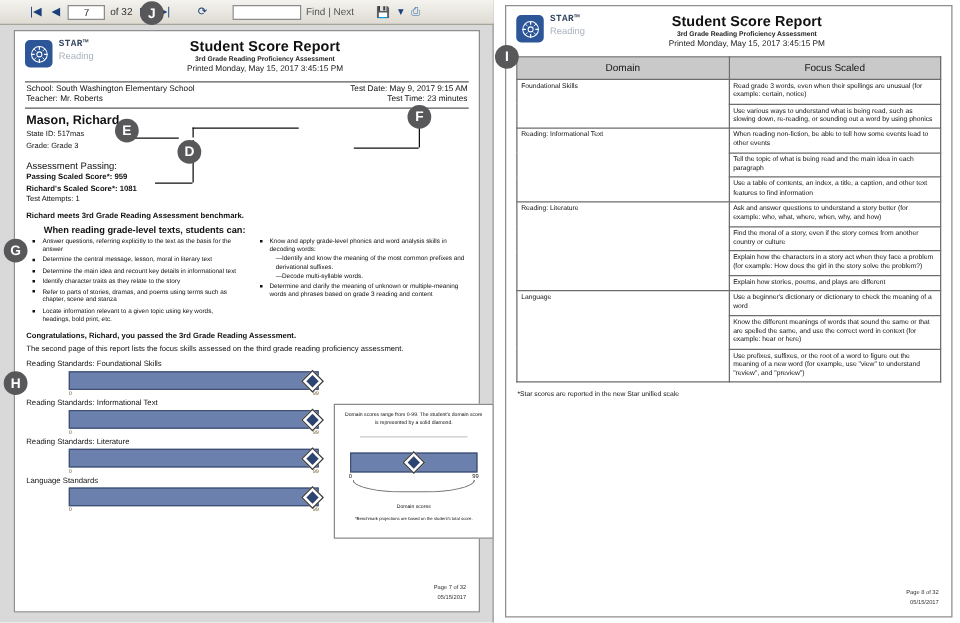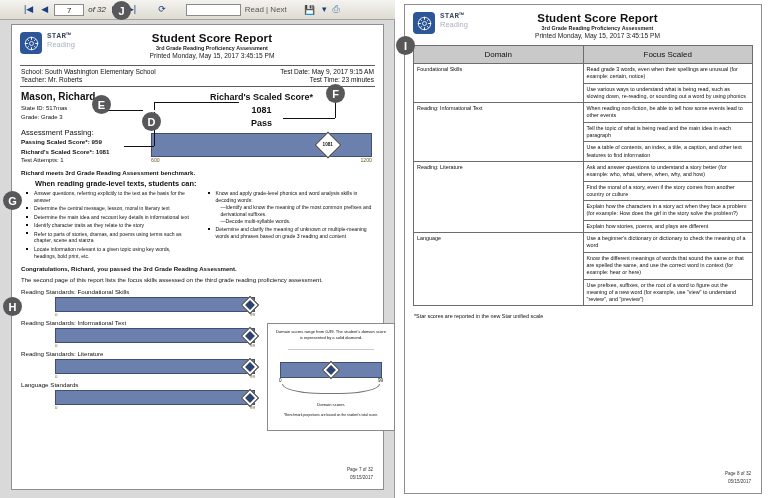--- a/index.html
+++ b/index.html
@@ -7,21 +7,21 @@
   .app{position:relative;width:768px;height:498px;background:#fff;}
 
   
   .viewer{position:absolute;left:0;top:0;width:395px;height:498px;background:#d9d9d9;border-right:1px solid #9a9a9a;box-sizing:border-box;}
   .toolbar{position:absolute;left:0;top:0;width:395px;height:20px;
     background:linear-gradient(#f4f3ef,#dedbd2);border-bottom:1px solid #a7a49b;box-sizing:border-box;
     display:flex;align-items:center;padding-left:22px;gap:4px;}
   .tbtn{font-size:9px;color:#1a3f7a;line-height:1;padding:0 2px;cursor:default;}
   .pagebox{width:30px;height:12px;border:1px solid #8b8b8b;background:#fff;font-size:8px;text-align:center;
            line-height:12px;color:#222;box-sizing:border-box;}
-  .ofpages{font-size:8px;color:#333;font-style:italic;}
+  .ofpages{font-size:8px;color:#333;}
   .sep{width:10px;}
   .findbox{width:55px;height:12px;border:1px solid #8b8b8b;background:#fff;box-sizing:border-box;}
   .findlbl{font-size:8px;color:#555;}
   .ico{font-size:9px;color:#2a5a2a;}
   .ico.blue{color:#2f6ea5;}
   .badge{position:absolute;width:19px;height:19px;border-radius:50%;background:#58585a;color:#fff;
          font-size:11px;font-weight:bold;display:flex;align-items:center;justify-content:center;
          font-family:"Liberation Sans",sans-serif;z-index:40;}
 
   
@@ -129,21 +129,21 @@
       <span class="tbtn">|◀</span>
       <span class="tbtn">◀</span>
       <div class="pagebox">7</div>
       <span class="ofpages">of 32</span>
       <span class="tbtn">▶</span>
       <span class="tbtn">▶|</span>
       <span class="sep"></span>
       <span class="tbtn">⟳</span>
       <span class="sep"></span>
       <div class="findbox" title=""></div>
-      <span class="findlbl">Read | Next</span>
+      <span class="findlbl">Find | Next</span>
       <span class="sep"></span>
       <span class="ico">💾</span>
       <span class="tbtn">▾</span>
       <span class="ico blue">⎙</span>
     </div>
 
     <div class="badge" style="left:112px;top:1px;">J</div>
 
     <div class="sheet sheetL">
 
@@ -180,36 +180,20 @@
 
       <div class="stublock">
         <div class="stuleft">
           <div class="stuname">Mason, Richard</div>
           <div class="stuline">State ID: 517mas</div>
           <div class="stuline">Grade: Grade 3</div>
           <div class="arlabel">Assessment Passing:</div>
           <div class="arbold">Passing Scaled Score*: 959</div>
           <div class="arbold">Richard's Scaled Score*: 1081</div>
           <div class="stusmall">Test Attempts: 1</div>
-        </div>
-        <div class="sturight">
-          <div class="scoretitle">Richard's Scaled Score*</div>
-          <div class="scorenum">1081</div>
-          <div class="scorepass">Pass</div>
-          <div class="scalewrap">
-            <div class="scalebar">
-              <div class="diamond" id="scoreDiamond" style="left: 80.1667%;">
-                <span>1081</span>
-              </div>
-            </div>
-            <div class="scaleends">
-              <span>600</span>
-              <span>1200</span>
-            </div>
-          </div>
         </div>
       </div>
 
       <div class="narr">
         <div class="nline1">Richard meets 3rd Grade Reading Assessment benchmark.</div>
         <div class="nline2">When reading grade-level texts, students can:</div>
         <div class="cols">
           <div class="col">
             <ul class="b" id="bulletsLeft">
                 <li>Answer questions, referring explicitly to the text as the basis for the answer</li>

